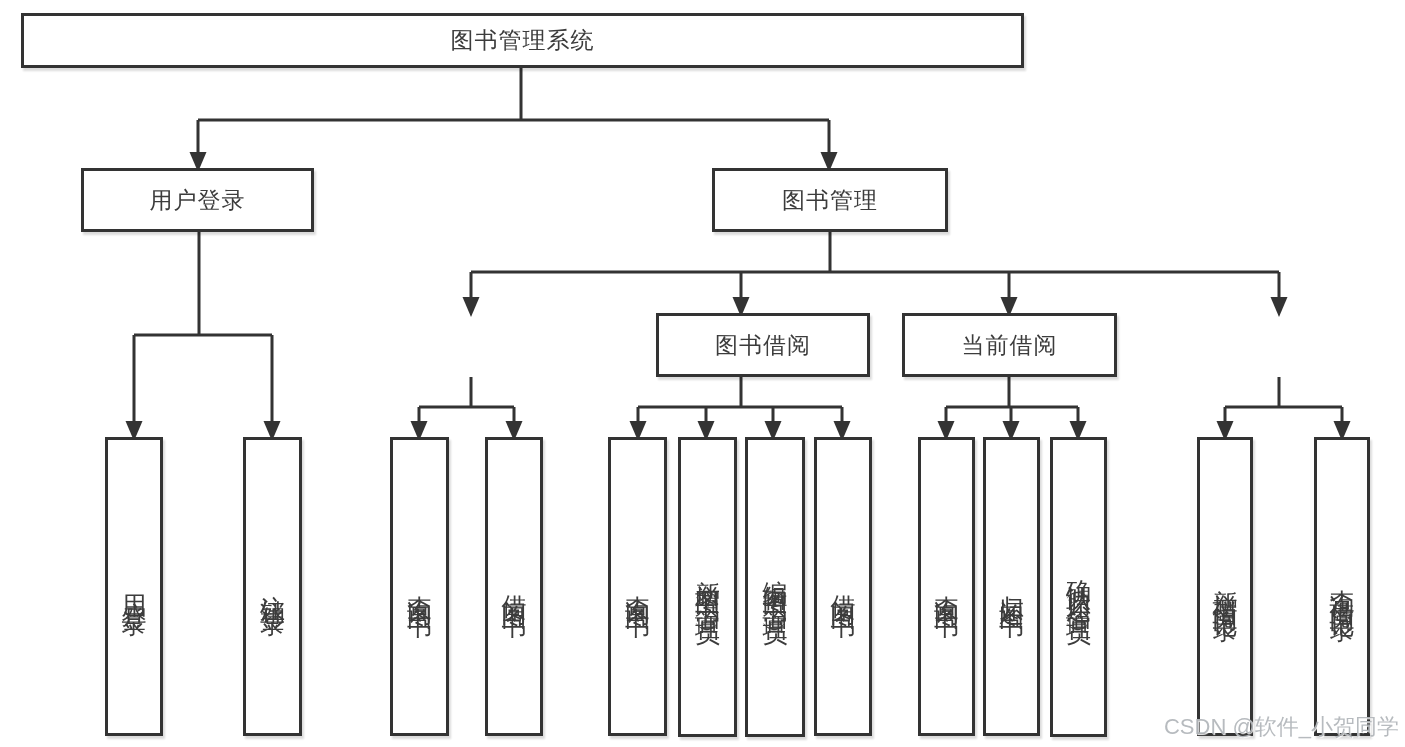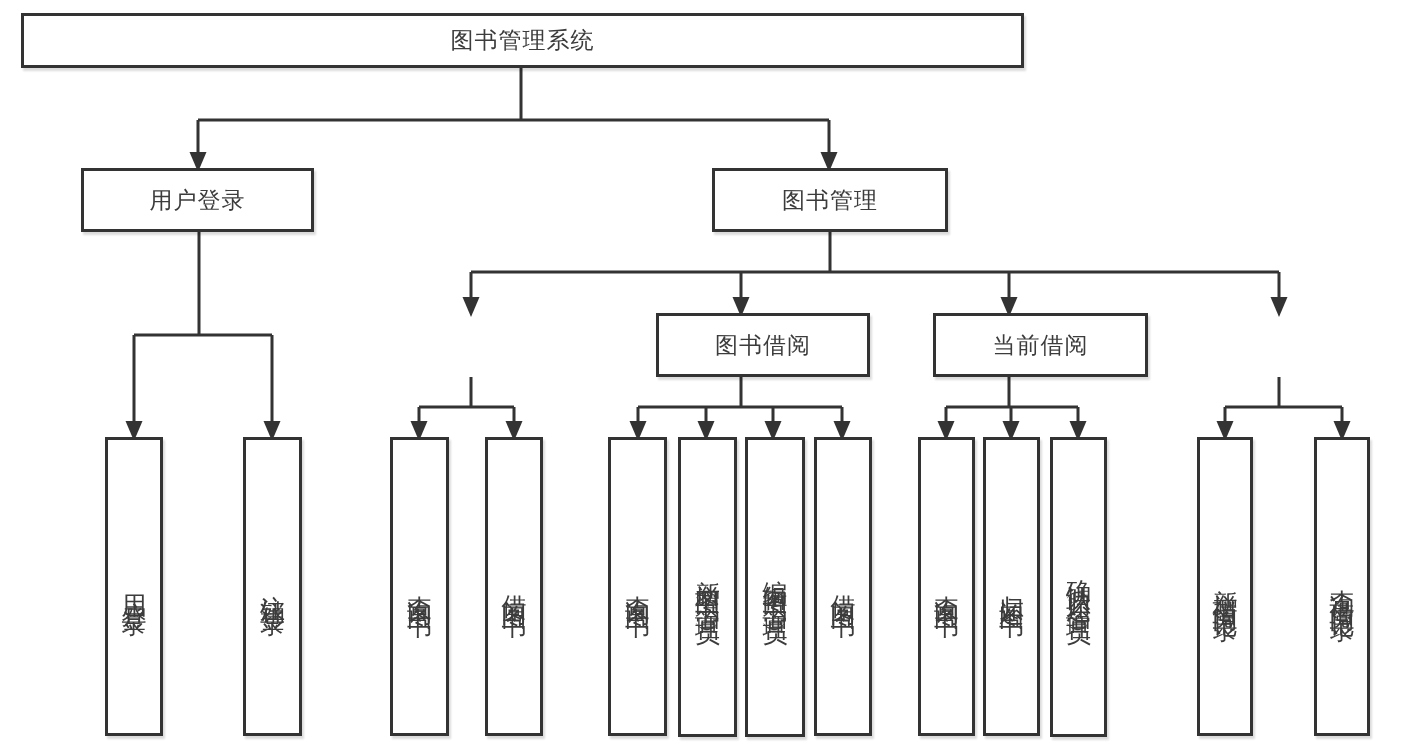--- a/index.html
+++ b/index.html
@@ -94,21 +94,21 @@
   <div class="hbox" style="left:81px; top:168px; width:233px; height:64px;">
     <span>用户登录</span>
   </div>
   <div class="hbox" style="left:712px; top:168px; width:236px; height:64px;">
     <span>图书管理</span>
   </div>
 
   <div class="hbox" style="left:656px; top:313px; width:214px; height:64px;">
     <span>图书借阅</span>
   </div>
-  <div class="hbox" style="left:902px; top:313px; width:215px; height:64px;margin-left:31px;">
+  <div class="hbox" style="left:902px; top:313px; width:215px; height:64px;">
     <span>当前借阅</span>
   </div>
 
   <div class="vbox" style="left:105px; top:437px; width:58px; height:299px;">
     <span>用户登录</span>
   </div>
   <div class="vbox" style="left:243px; top:437px; width:59px; height:299px;">
     <span>注销登录</span>
   </div>
 
@@ -142,14 +142,15 @@
     <span>确认归还（管理员）</span>
   </div>
 
   <div class="vbox" style="left:1197px; top:437px; width:56px; height:299px;">
     <span>新增借阅记录</span>
   </div>
   <div class="vbox" style="left:1314px; top:437px; width:56px; height:299px;">
     <span>查询借阅记录</span>
   </div>
 
+  <div class="watermark">CSDN @软件_小贺同学</div>
 
 </div>
 
 </body></html>

